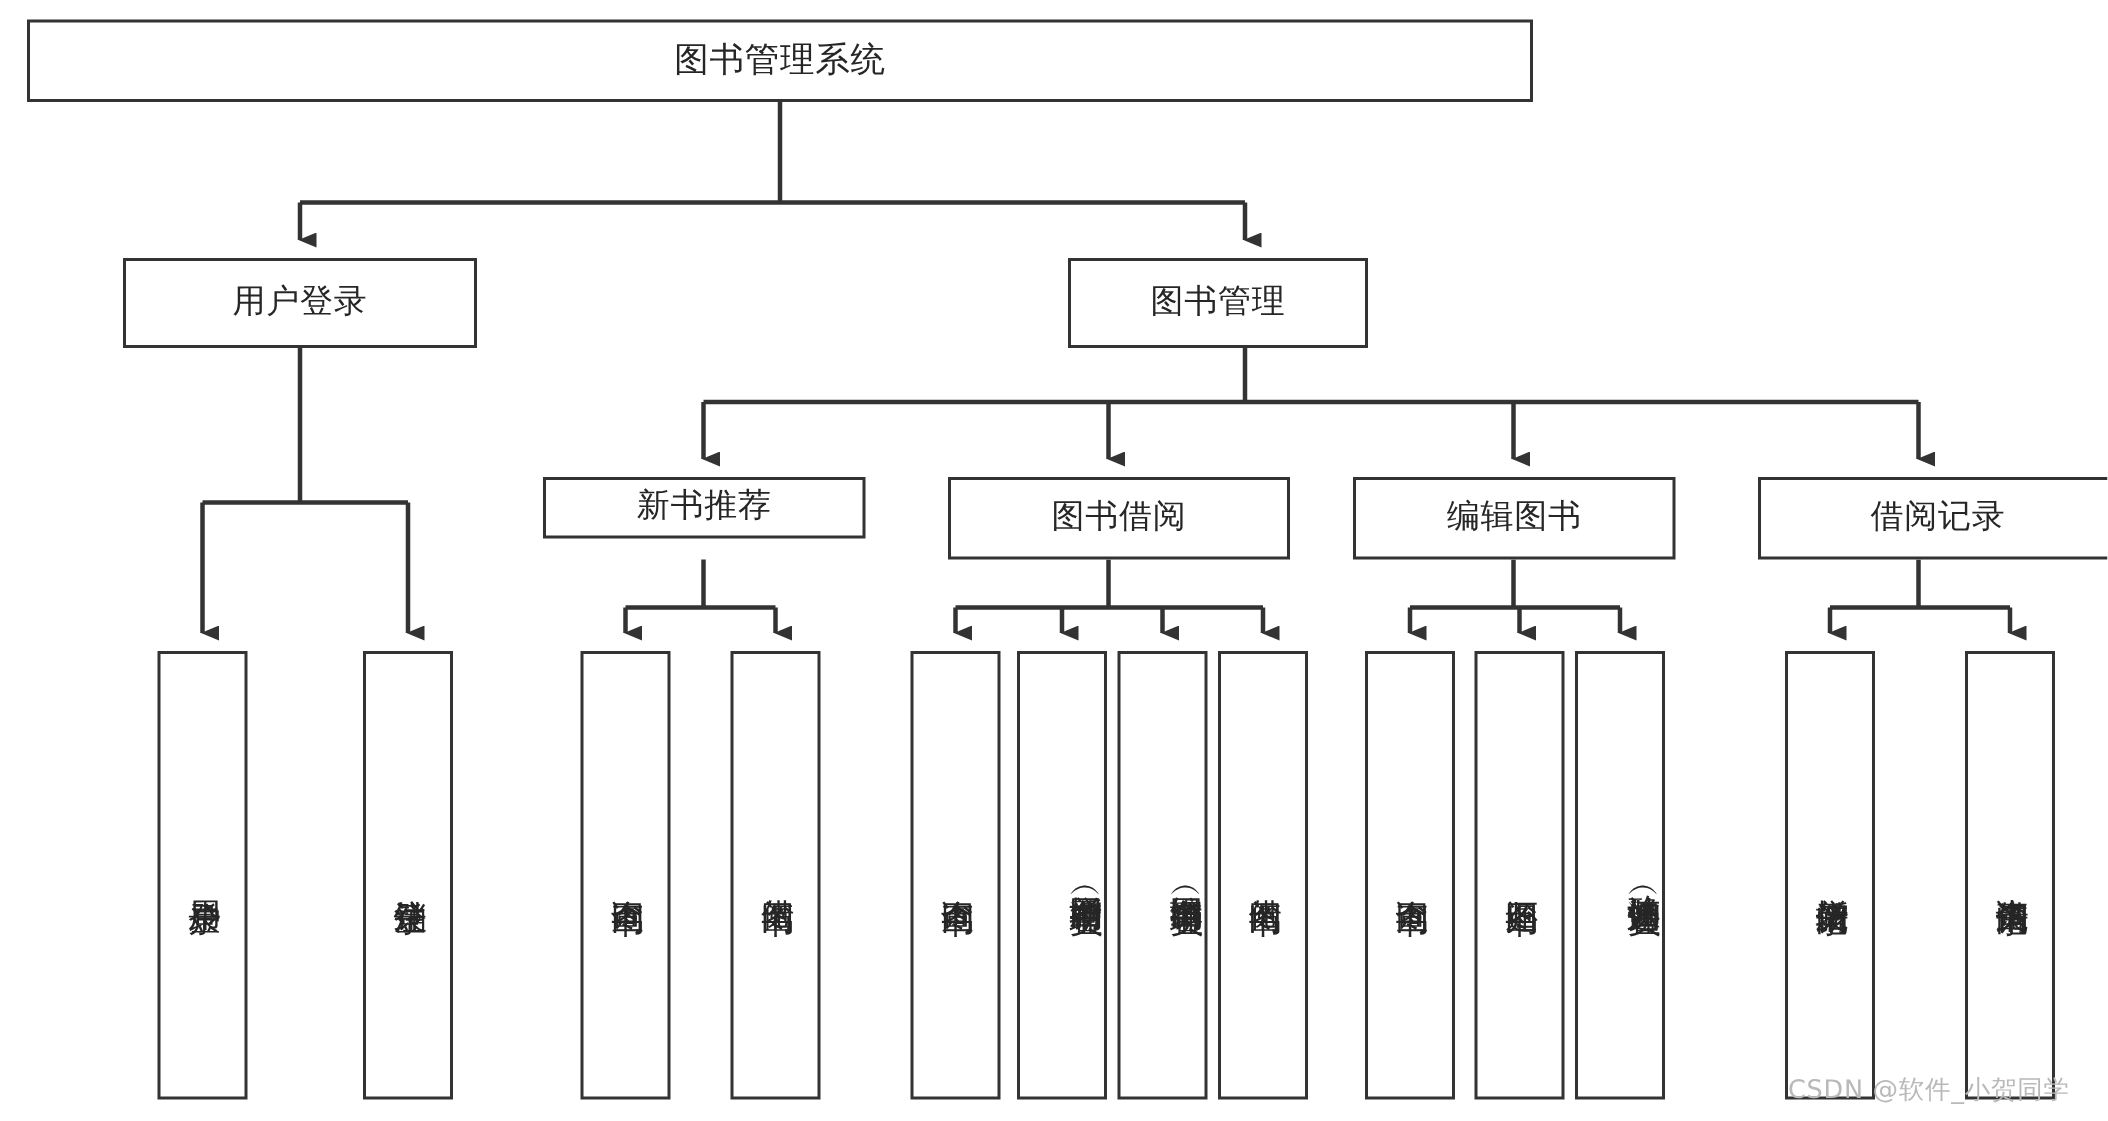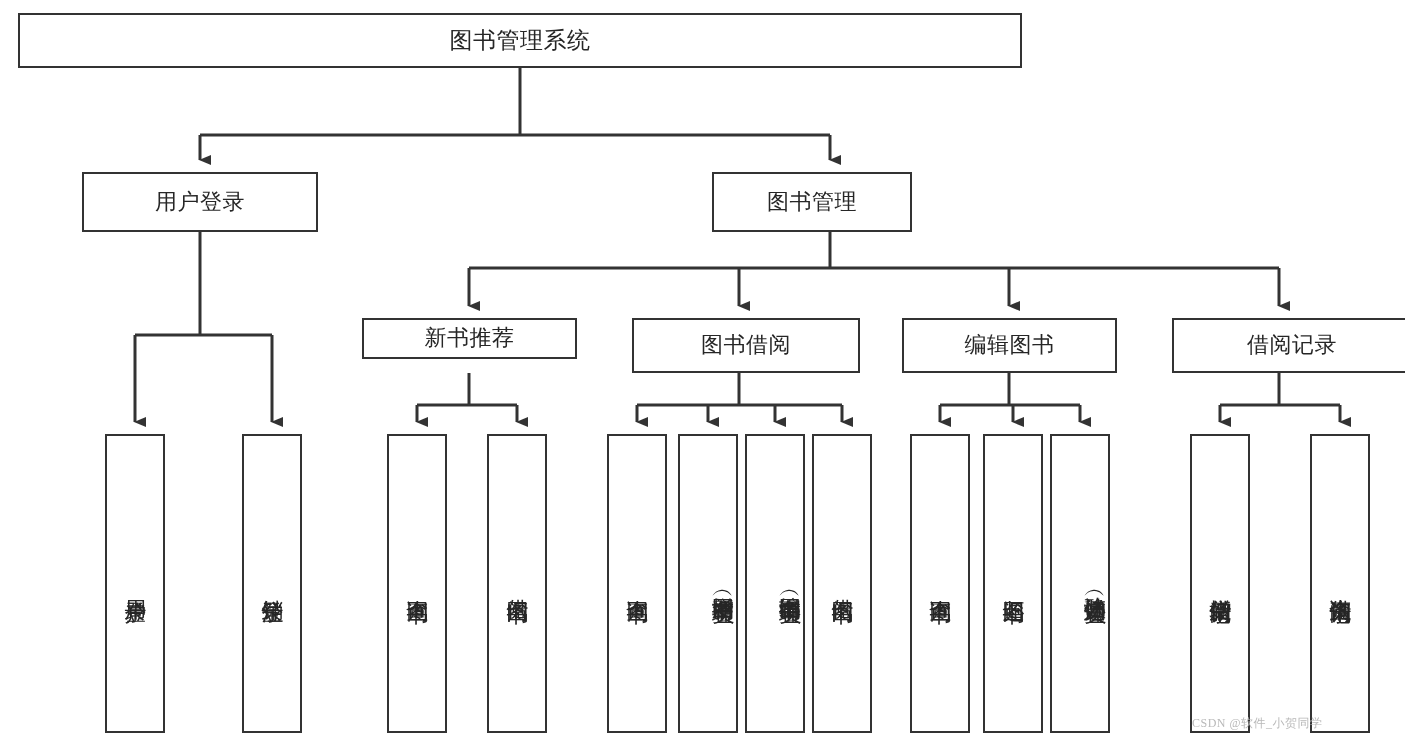--- a/index.html
+++ b/index.html
@@ -51,24 +51,23 @@
   }
   .node-v.align-top {
     align-items: flex-start;
   }
   .node-root {
     font-size: 23px;
   }
   .watermark {
     position: absolute;
     color: #b9b9b9;
-    font-size: 12px;
+    font-size: 17px;
     white-space: nowrap;
     letter-spacing: 0.5px;
-    font-family: Liberation Serif, serif;
   }
 </style>
 </head>
 <body>
 
 <div id="diagram-root" style="background: rgb(255, 255, 255);">
 
   <svg id="diagram-svg" viewBox="0 0 1405 747" xmlns="http://www.w3.org/2000/svg">
     <defs>
       <marker id="arrowhead" markerWidth="10" markerHeight="12" refX="5" refY="11" orient="auto" markerUnits="userSpaceOnUse">

